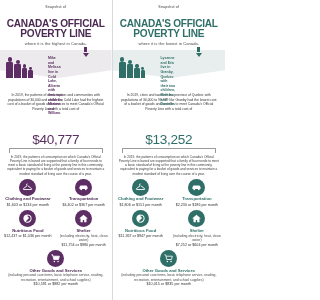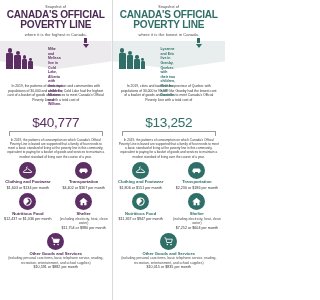--- a/index.html
+++ b/index.html
@@ -13,21 +13,21 @@
   .panel { width:112.5px; height:300px; position:relative; overflow:hidden; }
   .panel.left  { border-right:1px solid #d9d9d9; }
 
   
   .snapshot-of {
     text-align:center; font-size:3.6px; letter-spacing:.15px;
     margin-top:5px; color:#3d3d3d;
   }
   .big-title {
     text-align:center; font-weight:bold; line-height:1.02;
-    font-size:10.1px; letter-spacing:-.25px; margin-top:1px;
+    font-size:10.1px; letter-spacing:-.25px; margin-top:10px;
   }
   .left  .big-title { color:#4b2a52; }
   .right .big-title { color:#2f6f68; }
   .subtitle {
     text-align:center; font-size:4.1px; margin-top:1.5px; color:#4a4a4a;
     letter-spacing:.05px;
   }
 
   
   .band {
@@ -70,21 +70,21 @@
   .left .arrow-stem{background:#5c2e63}.left .arrow{border-top:4px solid #5c2e63}
   .right .arrow-stem{background:#2f6f68}.right .arrow{border-top:4px solid #2f6f68}
 
   
   .para {
     font-size:3.4px; line-height:1.36; text-align:center;
     padding:1px 7px 0 7px; color:#333;
   }
   .amount {
     text-align:center; font-size:13.6px; font-weight:normal;
-    margin-top:12px; letter-spacing:-.3px;
+    margin-top:20px; letter-spacing:-.3px;
   }
   .left  .amount { color:#5c2e63; }
   .right .amount { color:#2f6f68; }
 
   .brace { height:5px; margin:1px 9px 0 9px; position:relative; }
   .brace:before{
     content:""; position:absolute; inset:0; border-top:.7px solid #9a9a9a;
     border-left:.7px solid #9a9a9a; border-right:.7px solid #9a9a9a;
     border-radius:1px 1px 0 0;
   }

